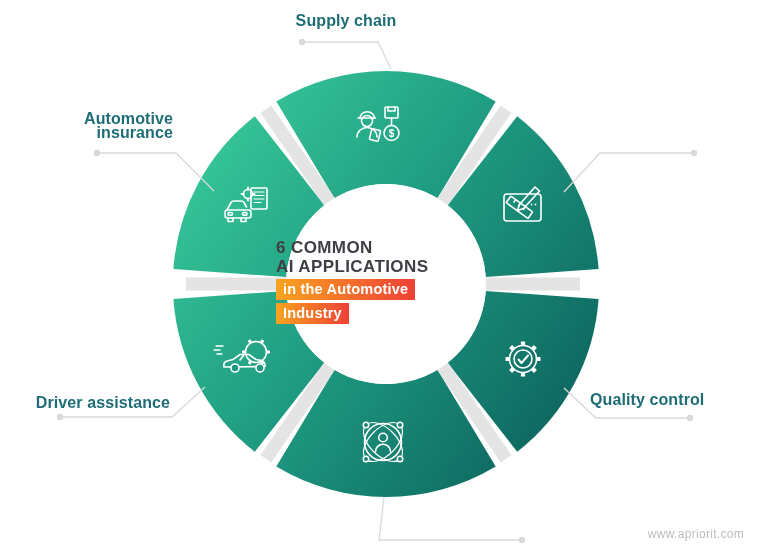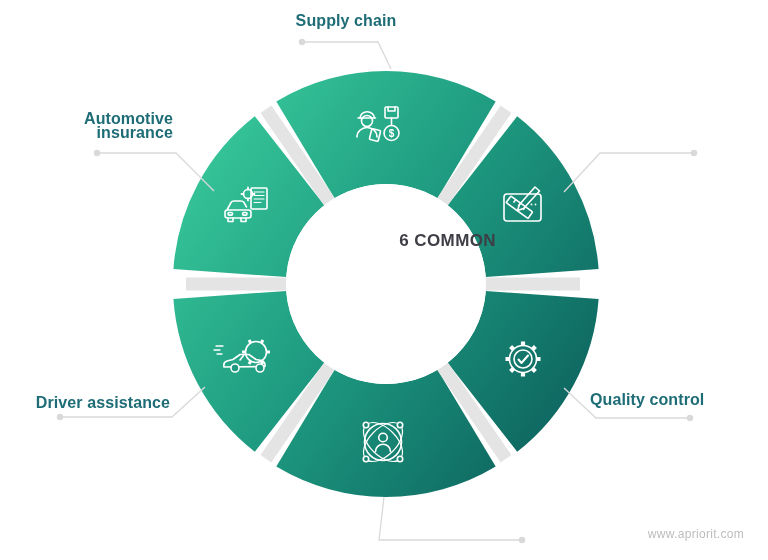--- a/index.html
+++ b/index.html
@@ -12,22 +12,22 @@
     position:absolute;font-size:16px;font-weight:700;color:#1E6D76;
     line-height:14px;letter-spacing:.1px;
   }
   .lbl-supply{left:266px;top:14px;width:160px;text-align:center;}
   .lbl-design{left:598px;top:112px;width:112px;text-align:left;}
   .lbl-quality{left:590px;top:393px;width:140px;text-align:left;white-space:nowrap;}
   .lbl-passenger{left:388px;top:513px;width:180px;text-align:left;white-space:nowrap;}
   .lbl-driver{left:10px;top:396px;width:160px;text-align:right;white-space:nowrap;}
   .lbl-insurance{left:43px;top:112px;width:130px;text-align:right;}
   .center-block{
-    position:absolute;left:386px;top:231px;transform:translateX(-50%);
-    width:220px;text-align:right;
+    position:absolute;left:386px;top:238px;transform:translateX(-50%);
+    width:220px;text-align:left;
   }
   .center-title{
     font-size:17px;font-weight:700;color:#3E3E46;line-height:19px;letter-spacing:.4px;
   }
   .hl-line{margin-top:3px;}
   .hl-chip{
     display:inline-block;padding:2px 7px 3px 7px;
     background:linear-gradient(90deg,#F8A31F 0%,#EF4036 100%);
     color:#fff;font-size:14.5px;font-weight:700;letter-spacing:.2px;
   }
@@ -151,17 +151,20 @@
     </g>
   </svg>
 
   <div class="seg-label lbl-supply">Supply chain</div>
   <div class="seg-label lbl-quality">Quality control</div>
   <div class="seg-label lbl-driver">Driver assistance</div>
   <div class="seg-label lbl-insurance">Automotive insurance</div>
 
   <div class="center-block">
     <div class="center-title">6 COMMON</div>
+    <div class="center-title">AI APPLICATIONS</div>
+    <div class="hl-line"><span class="hl-chip">in the Automotive</span></div>
+    <div class="hl-line"><span class="hl-chip">Industry</span></div>
   </div>
 
   <div class="watermark">www.apriorit.com</div>
 
 </div>
 
 </body></html>

